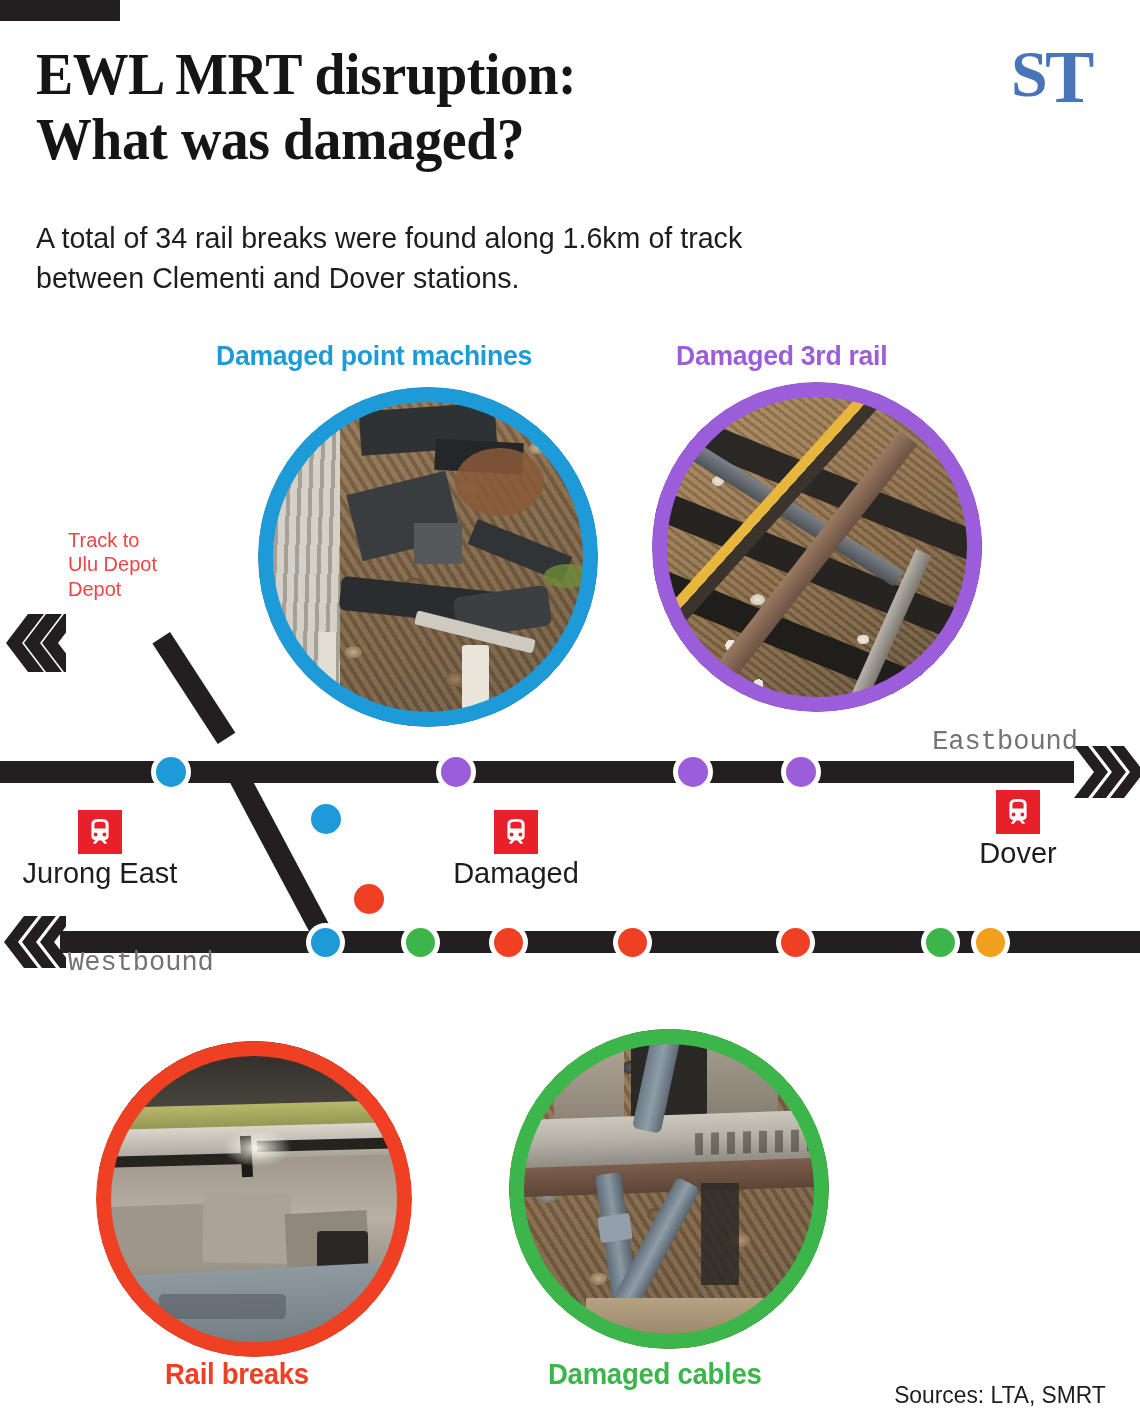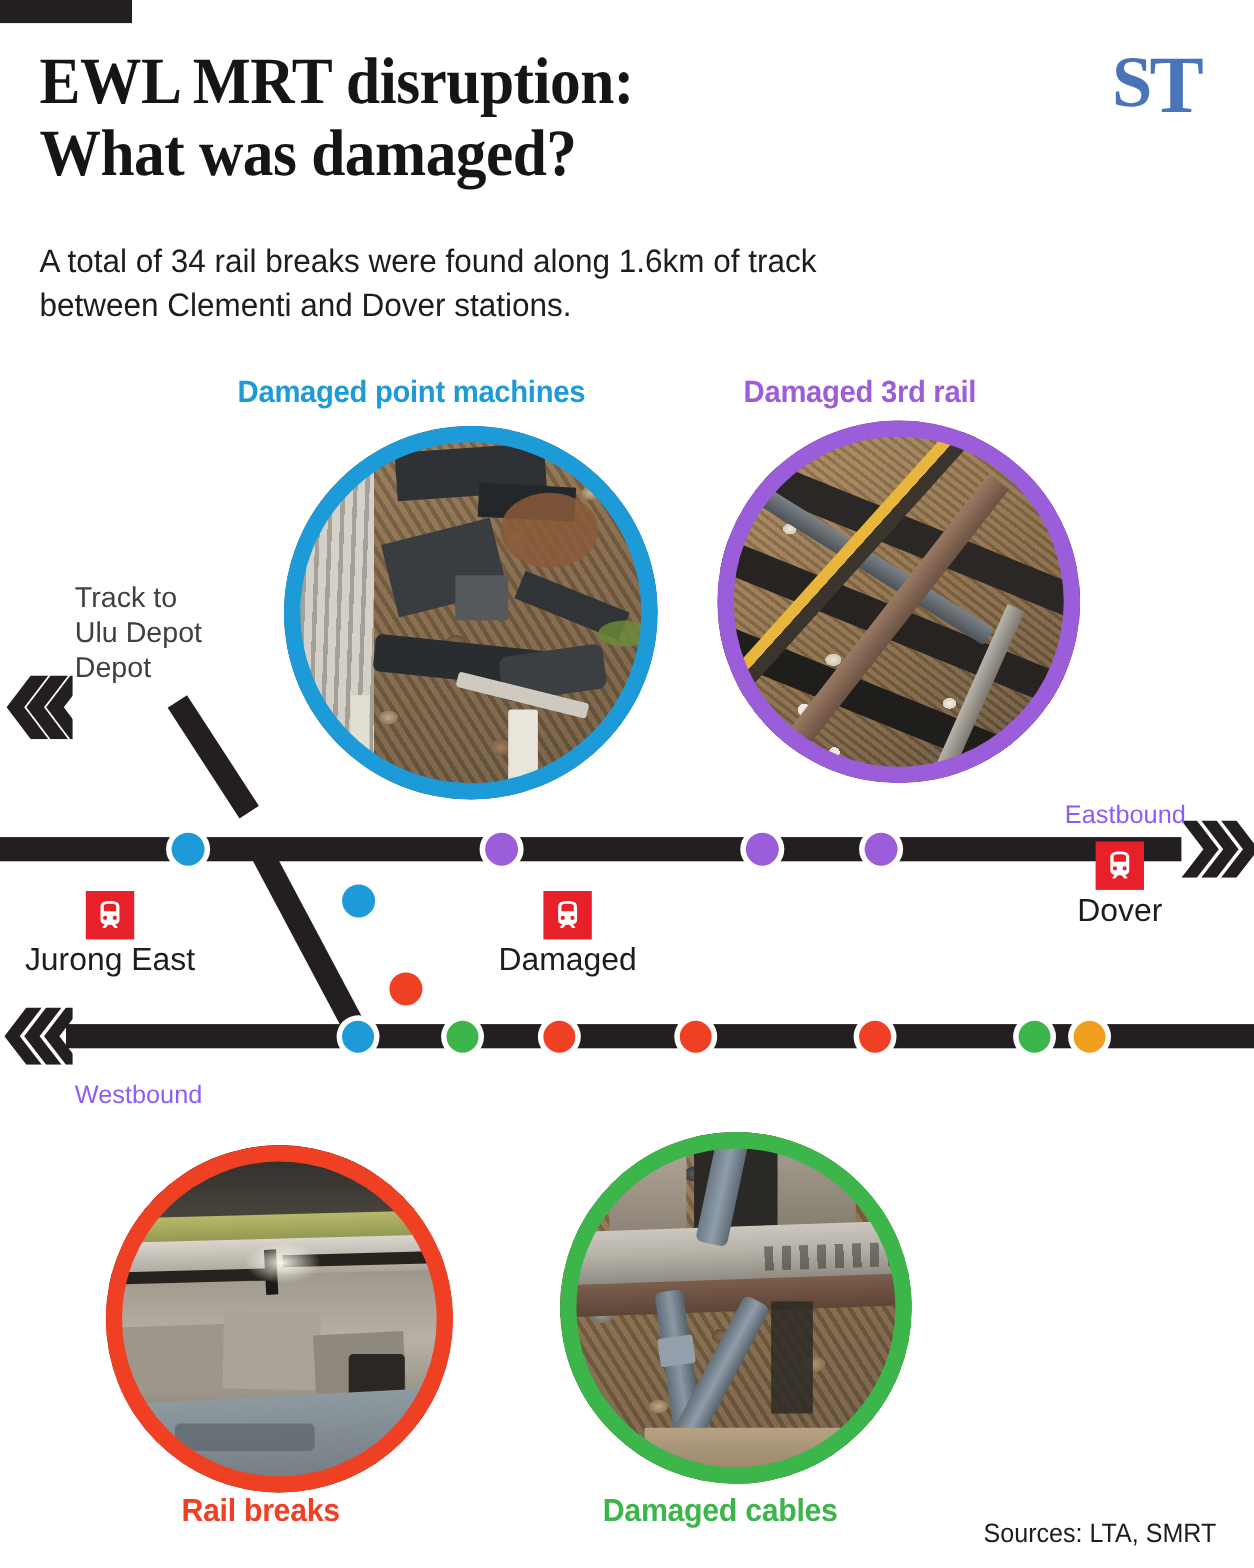--- a/index.html
+++ b/index.html
@@ -153,34 +153,35 @@
     top: 47px;
     left: 50%;
     transform: translateX(-50%);
     font-size: 29px;
     color: #1d1d1d;
     white-space: nowrap;
   }
   #stn-jurong { left: 78px; top: 810px; }
   #stn-jurong .stn-label { left: 22px; transform: translateX(-50%); }
   #stn-clementi { left: 494px; top: 810px; }
-  #stn-dover { left: 996px; top: 765px; }
+  #stn-dover { left: 996px; top: 790px; }
 
   .dirlabel {
     position: absolute;
-    font-size: 23px;
-    color: #8b5cf6;
+    font-size: 27px;
+    color: #737373;
     white-space: nowrap;
+    font-family: Liberation Mono, monospace;
   }
   #lbl-east { right: 62px; top: 727px; }
-  #lbl-west { left: 68px; top: 982px; }
+  #lbl-west { left: 68px; top: 948px; }
 
   #lbl-depot {
     position: absolute; left: 68px; top: 528px;
-    font-size: 26px; line-height: 1.22; color: #404040;
+    font-size: 20px; line-height: 1.22; color: #ef4444;
     font-weight: 500;
   }
   #lbl-depot span { display: block; }
 
   #lbl-axle {
     position: absolute; left: 916px; top: 984px;
     font-size: 29px; line-height: 1.2;
     font-weight: bold; color: #f0a01e;
     letter-spacing: -0.3px;
   }

